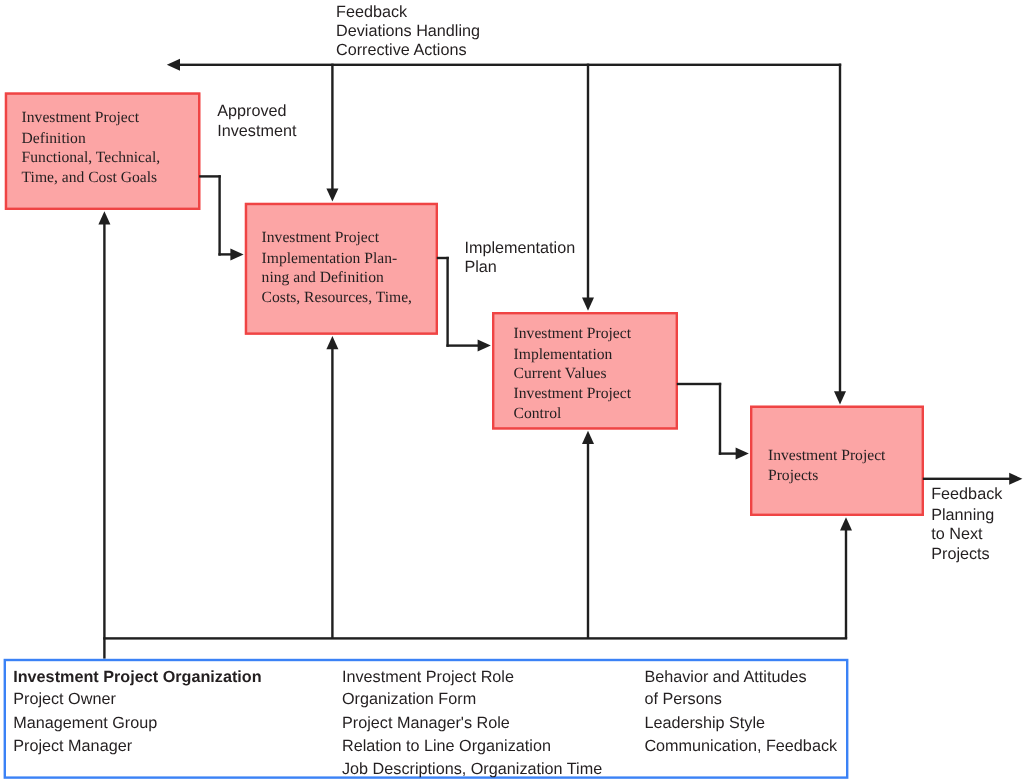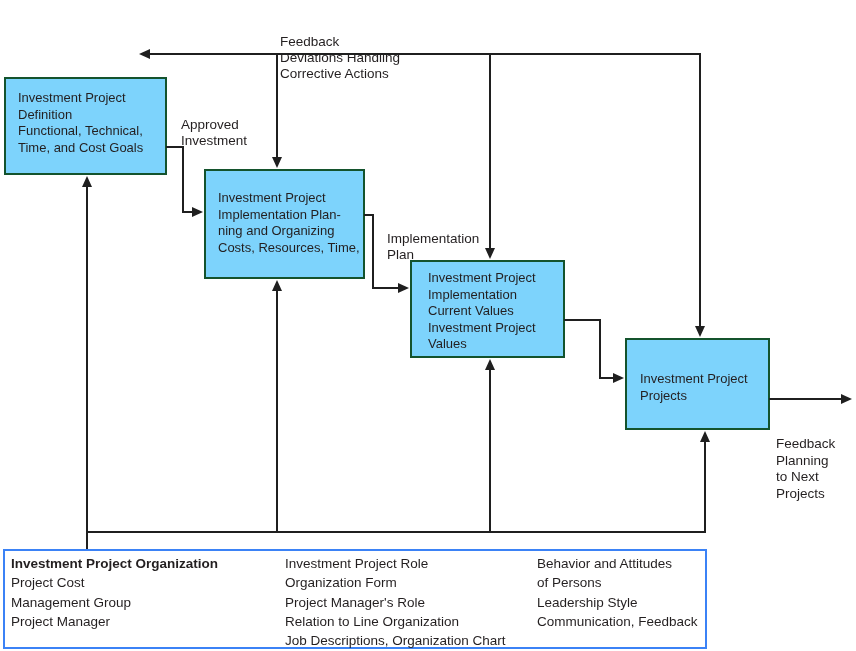--- a/index.html
+++ b/index.html
@@ -20,34 +20,34 @@
   .seg { position: absolute; background: #1f1f1f; }
   
   .ah { position: absolute; width: 0; height: 0; }
   .ah-left  { border-top: 5px solid transparent; border-bottom: 5px solid transparent; border-right: 11px solid #1f1f1f; }
   .ah-right { border-top: 5px solid transparent; border-bottom: 5px solid transparent; border-left: 11px solid #1f1f1f; }
   .ah-up    { border-left: 5px solid transparent; border-right: 5px solid transparent; border-bottom: 11px solid #1f1f1f; }
   .ah-down  { border-left: 5px solid transparent; border-right: 5px solid transparent; border-top: 11px solid #1f1f1f; }
   
   .pbox {
     position: absolute;
-    border: 2px solid #14532d;
-    background: #7dd3fc;
+    border: 2px solid #ef4444;
+    background: #fca5a5;
     box-sizing: border-box;
     font-size: 13px;
     line-height: 16.5px;
+    font-family: Liberation Serif, serif;
   }
   .pbox .tline { white-space: nowrap; }
   
   .lbl {
     position: absolute;
     font-size: 13.5px;
     line-height: 16px;
     white-space: nowrap;
-    margin-top: 32px;
   }
   
   .orgbox {
     position: absolute;
     left: 3px; top: 549px;
     width: 704px; height: 100px;
     border: 2px solid #3b82f6;
     box-sizing: border-box;
     background: #ffffff;
     font-size: 13.5px;
@@ -89,40 +89,40 @@
   </div>
 
   <div class="seg" style="left:166px; top:146px; width:18px; height:2px;"></div>
   <div class="seg" style="left:182px; top:146px; width:2px; height:67px;"></div>
   <div class="seg" style="left:182px; top:211px; width:12px; height:2px;"></div>
   <div class="ah ah-right" style="left:192px; top:207px;"></div>
 
   <div class="pbox" style="left:204px; top:169px; width:161px; height:110px; padding:19px 0 0 12px;">
     <div class="tline">Investment Project</div>
     <div class="tline">Implementation Plan-</div>
-    <div class="tline">ning and Organizing</div>
+    <div class="tline">ning and Definition</div>
     <div class="tline">Costs, Resources, Time,</div>
   </div>
 
   <div class="lbl" style="left:387px; top:199px;">
     <div>Implementation</div>
     <div>Plan</div>
   </div>
 
   <div class="seg" style="left:364px; top:214px; width:10px; height:2px;"></div>
   <div class="seg" style="left:372px; top:214px; width:2px; height:75px;"></div>
   <div class="seg" style="left:372px; top:287px; width:28px; height:2px;"></div>
   <div class="ah ah-right" style="left:398px; top:283px;"></div>
 
   <div class="pbox" style="left:410px; top:260px; width:155px; height:98px; padding:8px 0 0 16px;">
     <div class="tline">Investment Project</div>
     <div class="tline">Implementation</div>
     <div class="tline">Current Values</div>
     <div class="tline">Investment Project</div>
-    <div class="tline">Values</div>
+    <div class="tline">Control</div>
   </div>
 
   <div class="seg" style="left:564px; top:319px; width:37px; height:2px;"></div>
   <div class="seg" style="left:599px; top:319px; width:2px; height:60px;"></div>
   <div class="seg" style="left:599px; top:377px; width:16px; height:2px;"></div>
   <div class="ah ah-right" style="left:613px; top:373px;"></div>
 
   <div class="pbox" style="left:625px; top:338px; width:145px; height:92px; padding:31px 0 0 13px;">
     <div class="tline">Investment Project</div>
     <div class="tline">Projects</div>
@@ -143,30 +143,30 @@
   <div class="ah ah-up" style="left:272px; top:280px;"></div>
   <div class="seg" style="left:276px; top:289px; width:2px; height:243px;"></div>
   <div class="ah ah-up" style="left:485px; top:359px;"></div>
   <div class="seg" style="left:489px; top:368px; width:2px; height:164px;"></div>
   <div class="ah ah-up" style="left:700px; top:431px;"></div>
   <div class="seg" style="left:704px; top:440px; width:2px; height:92px;"></div>
 
   <div class="orgbox">
     <div class="org-col" style="left:6px;">
       <div class="bold">Investment Project Organization</div>
-      <div>Project Cost</div>
+      <div>Project Owner</div>
       <div>Management Group</div>
       <div>Project Manager</div>
     </div>
     <div class="org-col" style="left:280px;">
       <div>Investment Project Role</div>
       <div>Organization Form</div>
       <div>Project Manager's Role</div>
       <div>Relation to Line Organization</div>
-      <div>Job Descriptions, Organization Chart</div>
+      <div>Job Descriptions, Organization Time</div>
     </div>
     <div class="org-col" style="left:532px;">
       <div>Behavior and Attitudes</div>
       <div>of Persons</div>
       <div>Leadership Style</div>
       <div>Communication, Feedback</div>
     </div>
   </div>
 
 </div>

